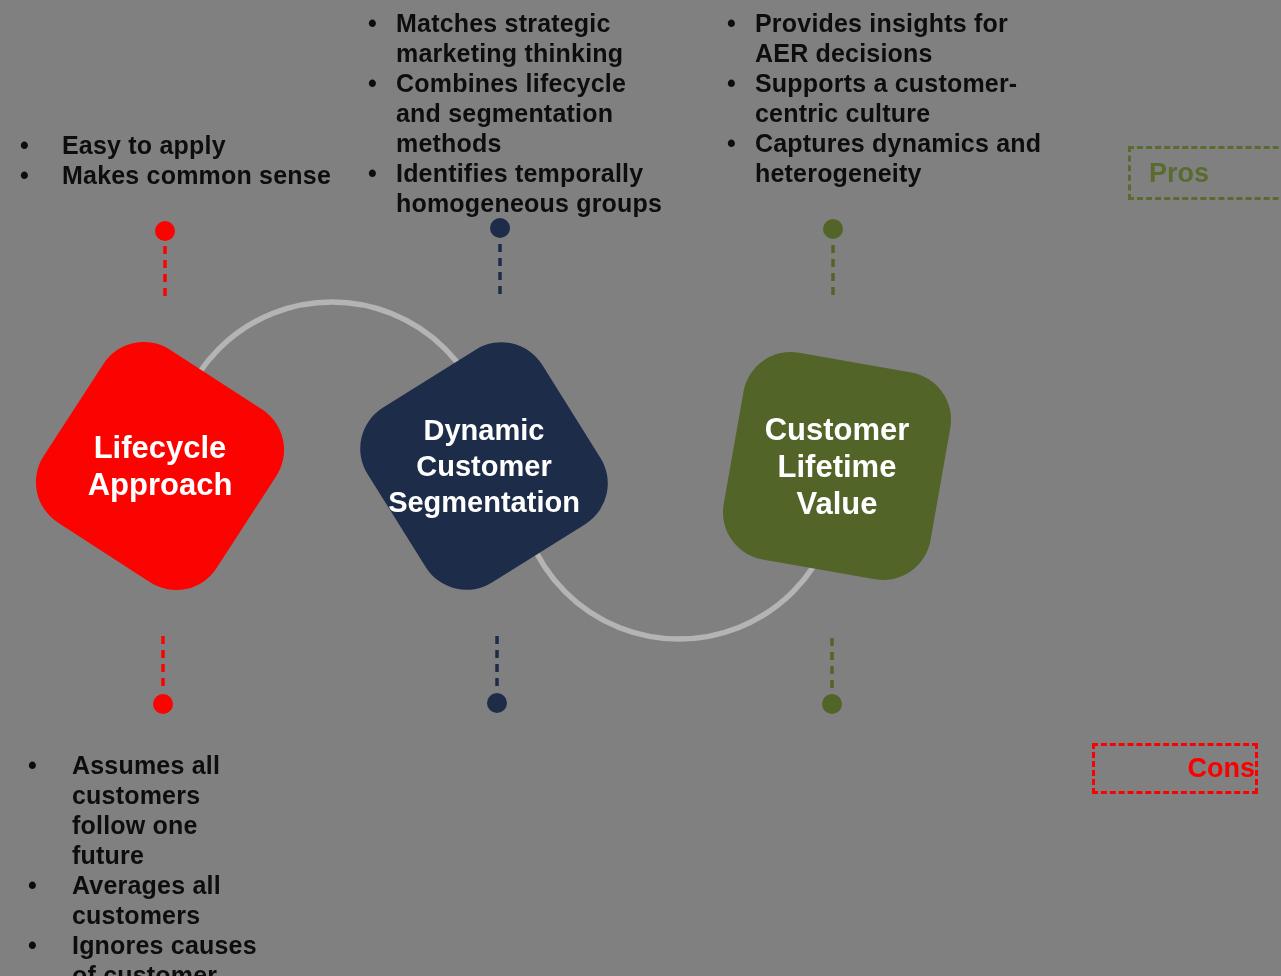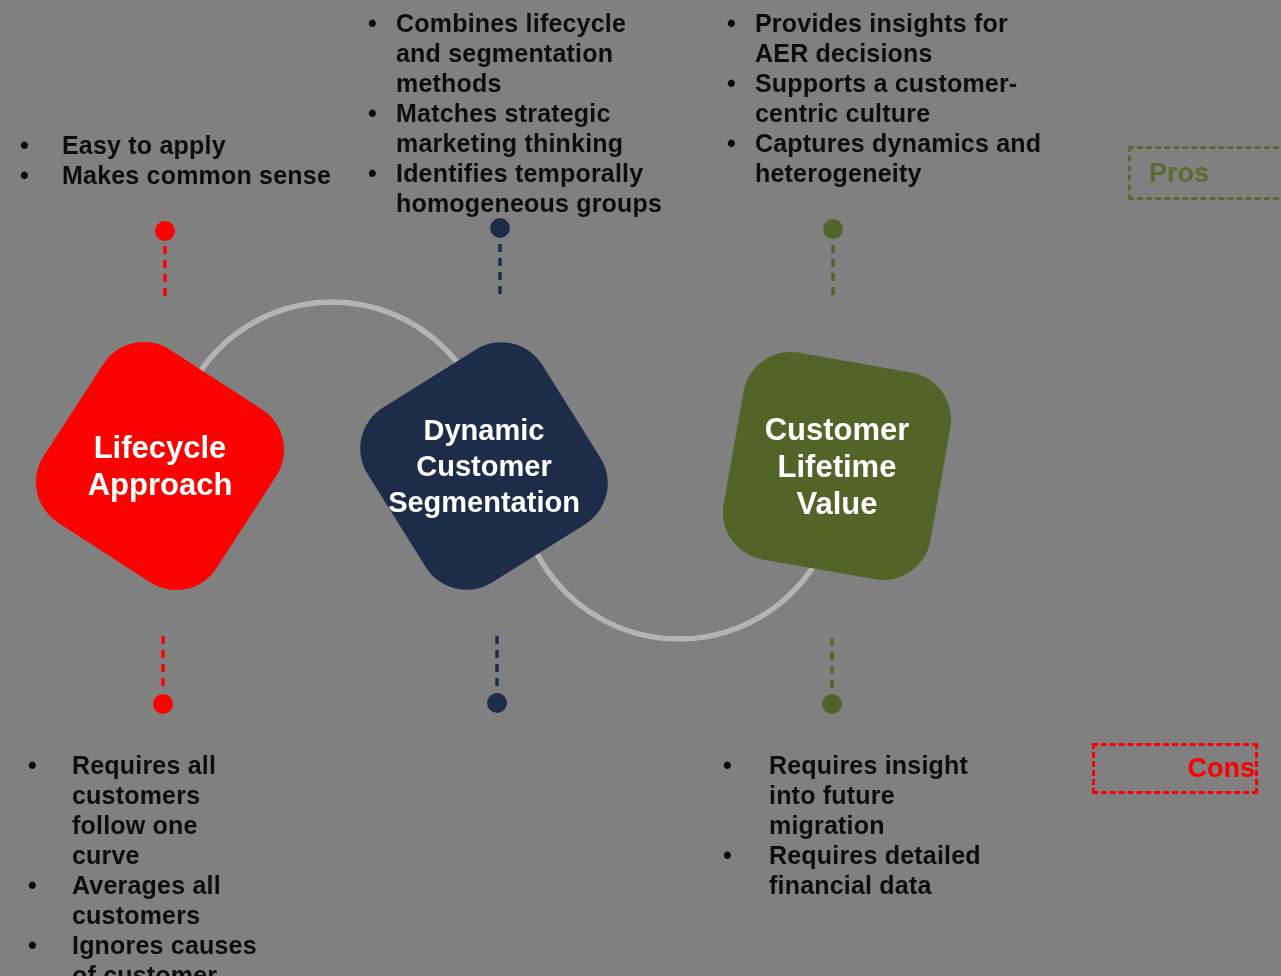--- a/index.html
+++ b/index.html
@@ -72,38 +72,34 @@
     <circle cx="163" cy="704" r="10" style="fill: rgb(251, 3, 0);"></circle>
     <circle cx="497" cy="703" r="10" style="fill: rgb(29, 44, 73);"></circle>
     <circle cx="832" cy="704" r="10" style="fill: rgb(82, 100, 39);"></circle>
   </svg>
 
   <ul class="blist pros-left">
     <li>Easy to apply</li>
     <li>Makes common sense</li>
   </ul>
   <ul class="blist pros-mid">
+    <li>Matches strategic marketing thinking</li>
     <li>Combines lifecycle and segmentation methods</li>
-    <li>Matches strategic marketing thinking</li>
     <li>Identifies temporally homogeneous groups</li>
   </ul>
   <ul class="blist pros-right">
     <li>Provides insights for AER decisions</li>
     <li>Supports a customer-centric culture</li>
     <li>Captures dynamics and heterogeneity</li>
   </ul>
 
   <ul class="blist cons-left">
-    <li>Requires all customers follow one curve</li>
+    <li>Assumes all customers follow one future</li>
     <li>Averages all customers</li>
     <li>Ignores causes of customer dynamics</li>
-  </ul>
-  <ul class="blist cons-right">
-    <li>Requires insight into future migration</li>
-    <li>Requires detailed financial data</li>
   </ul>
 
   <div class="shape shape-red" style="background-color: rgb(251, 3, 0);">
     <div class="shape-label">
       <span>Lifecycle Approach</span>
     </div>
   </div>
   <div class="shape shape-navy" style="background-color: rgb(29, 44, 73);">
     <div class="shape-label">
       <span>Dynamic Customer Segmentation</span>

